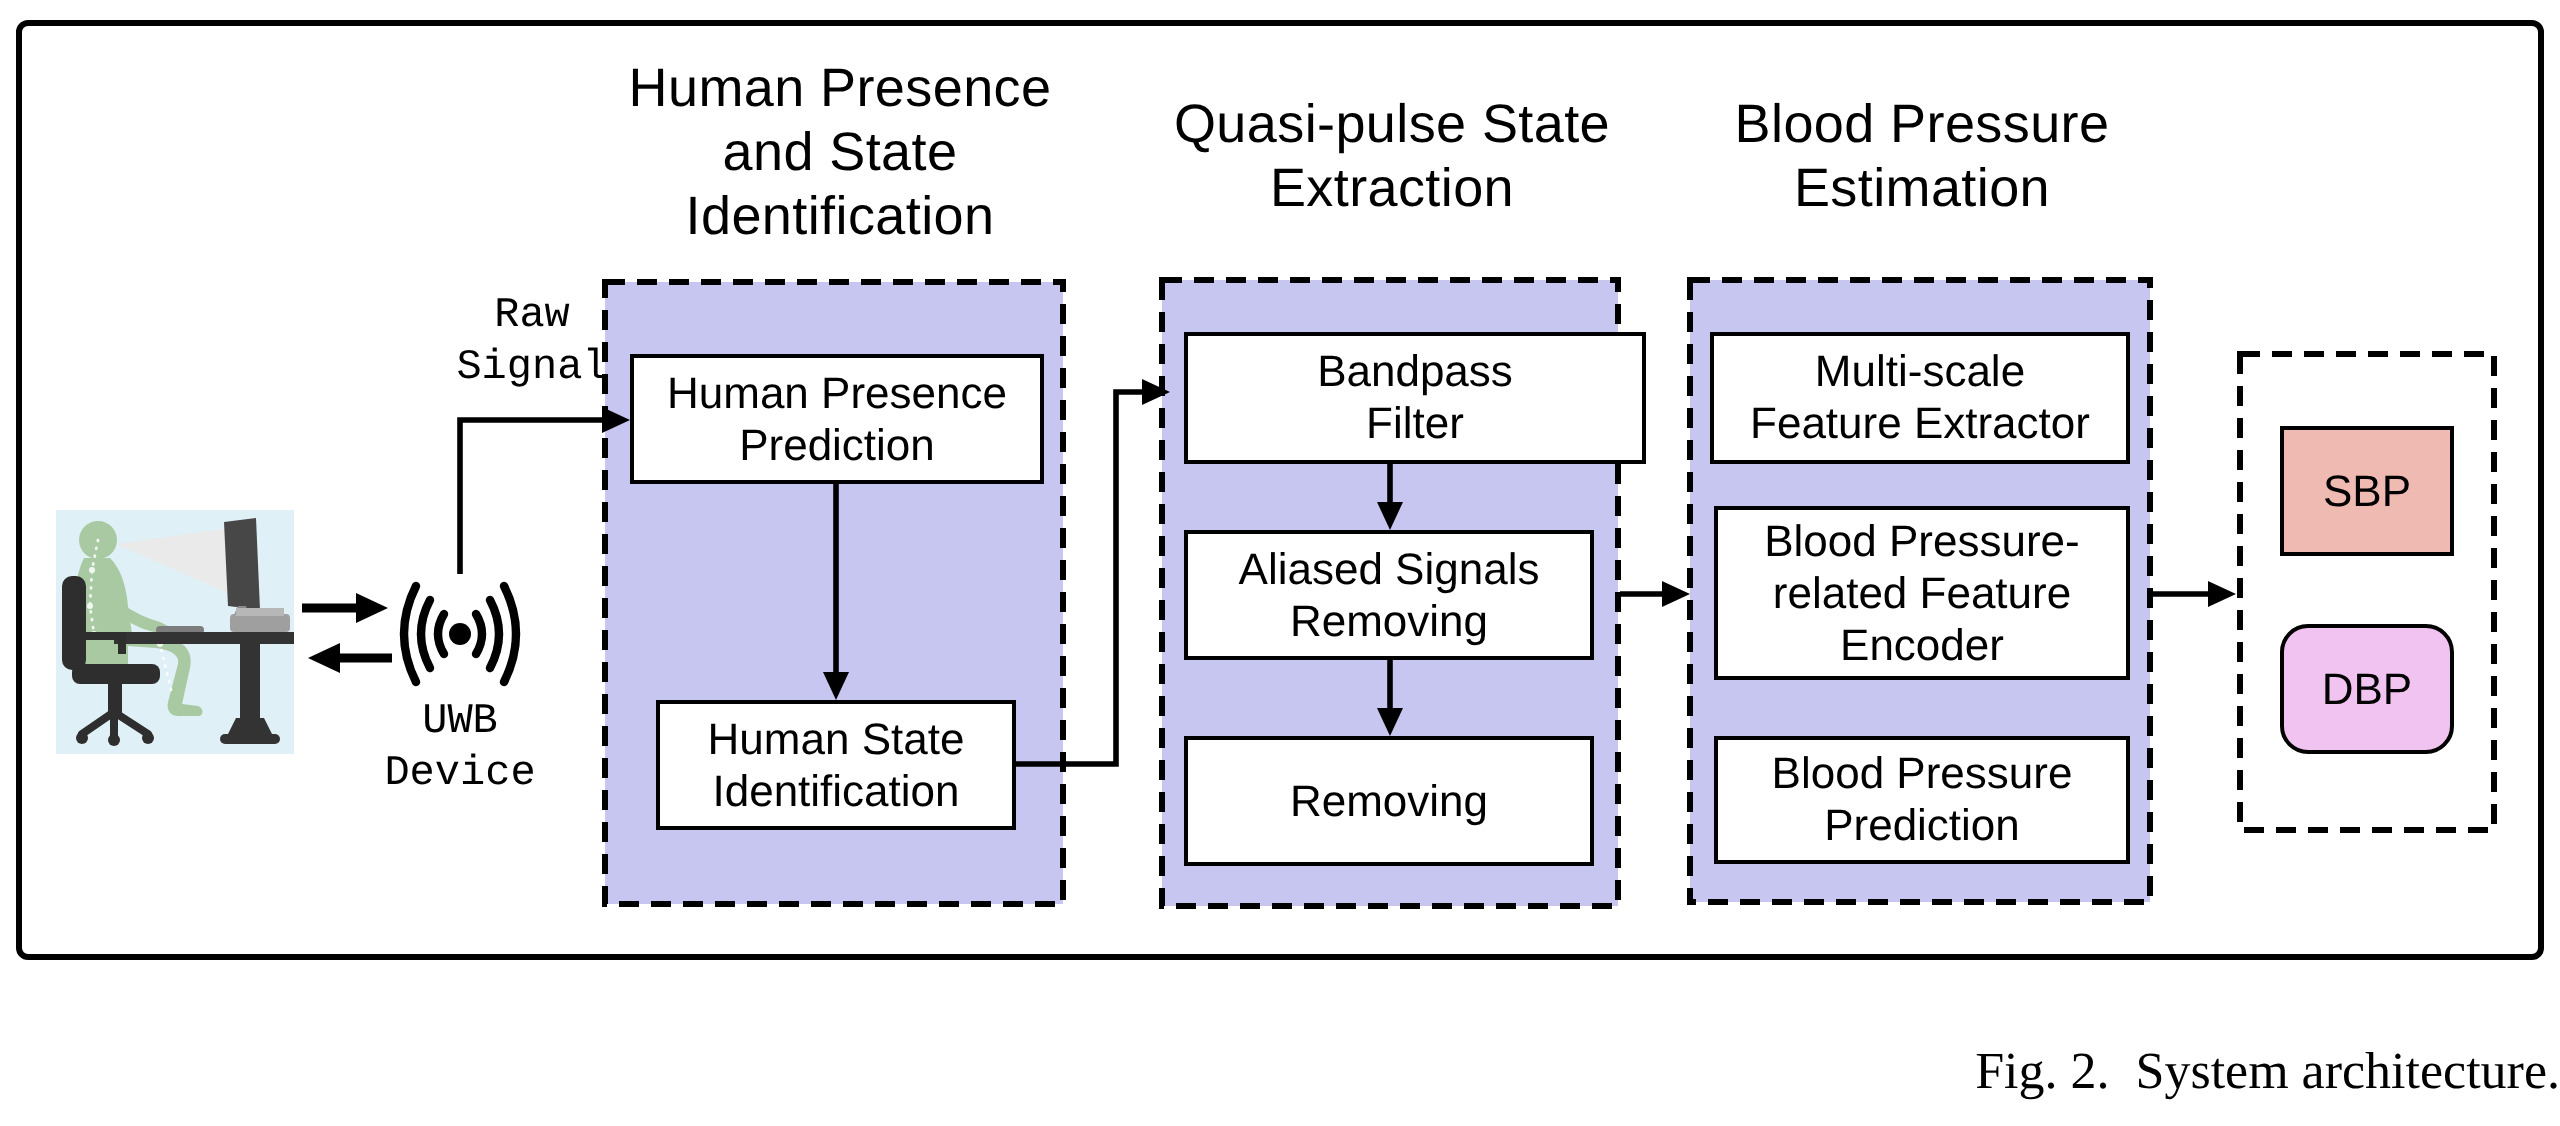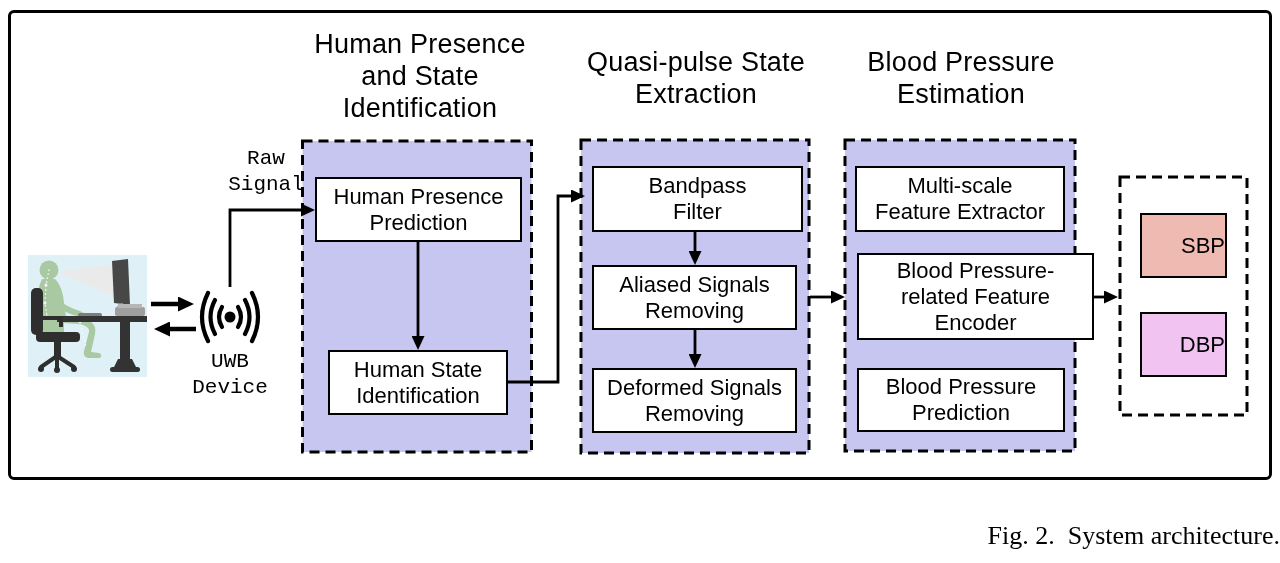--- a/index.html
+++ b/index.html
@@ -23,23 +23,23 @@
     position:absolute;z-index:2;text-align:center;
     font-size:27px;line-height:32px;letter-spacing:0.2px;white-space:nowrap;
   }
   .hd span{display:block;}
   .node{
     position:absolute;z-index:2;background:#ffffff;border:2.5px solid var(--ink);
     display:flex;flex-direction:column;align-items:center;justify-content:center;
     font-size:22px;line-height:26px;text-align:center;box-sizing:border-box;white-space:nowrap;
   }
   .node .ln{display:block;}
-  .out-node{font-size:22px;align-items:flex-end;}
+  .out-node{font-size:22px;}
   .sbp{background:var(--sbp);}
-  .dbp{background:var(--dbp);}
+  .dbp{background:var(--dbp);border-radius:14px;}
   .minilabel{
     position:absolute;z-index:2;text-align:center;font-size:21px;line-height:26px;font-family:Liberation Mono, monospace;
   }
   .minilabel span{display:block;}
   .person{position:absolute;left:28px;top:255px;width:119px;height:122px;z-index:2;}
   .uwb{position:absolute;left:194px;top:288px;width:72px;height:58px;z-index:2;}
   .caption{
     position:absolute;left:0;top:521px;width:1280px;text-align:right;z-index:2;
     font-family:"Liberation Serif",serif;font-size:26px;white-space:pre-wrap;
   }
@@ -157,38 +157,37 @@
 
   <div class="node" style="left:315px;top:177px;width:207px;height:65px;">
     <span class="ln">Human Presence</span>
     <span class="ln">Prediction</span>
   </div>
   <div class="node" style="left:328px;top:350px;width:180px;height:65px;">
     <span class="ln">Human State</span>
     <span class="ln">Identification</span>
   </div>
 
-  <div class="node" style="left:592px;top:166px;width:211px;height:66px;">
+  <div class="node" style="left:592px;top:166px;width:231px;height:66px;">
     <span class="ln">Bandpass</span>
     <span class="ln">Filter</span>
   </div>
   <div class="node" style="left:592px;top:265px;width:205px;height:65px;">
     <span class="ln">Aliased Signals</span>
     <span class="ln">Removing</span>
   </div>
   <div class="node" style="left:592px;top:368px;width:205px;height:65px;">
-    <span class="ln">Deformed Signals</span>
     <span class="ln">Removing</span>
   </div>
 
   <div class="node" style="left:855px;top:166px;width:210px;height:66px;align-items:center;">
     <span class="ln">Multi-scale</span>
     <span class="ln">Feature Extractor</span>
   </div>
-  <div class="node" style="left:857px;top:253px;width:237px;height:87px;">
+  <div class="node" style="left:857px;top:253px;width:208px;height:87px;">
     <span class="ln">Blood Pressure-</span>
     <span class="ln">related Feature</span>
     <span class="ln">Encoder</span>
   </div>
   <div class="node" style="left:857px;top:368px;width:208px;height:64px;">
     <span class="ln">Blood Pressure</span>
     <span class="ln">Prediction</span>
   </div>
 
   <div class="node out-node sbp" style="left:1140px;top:213px;width:87px;height:65px;">

